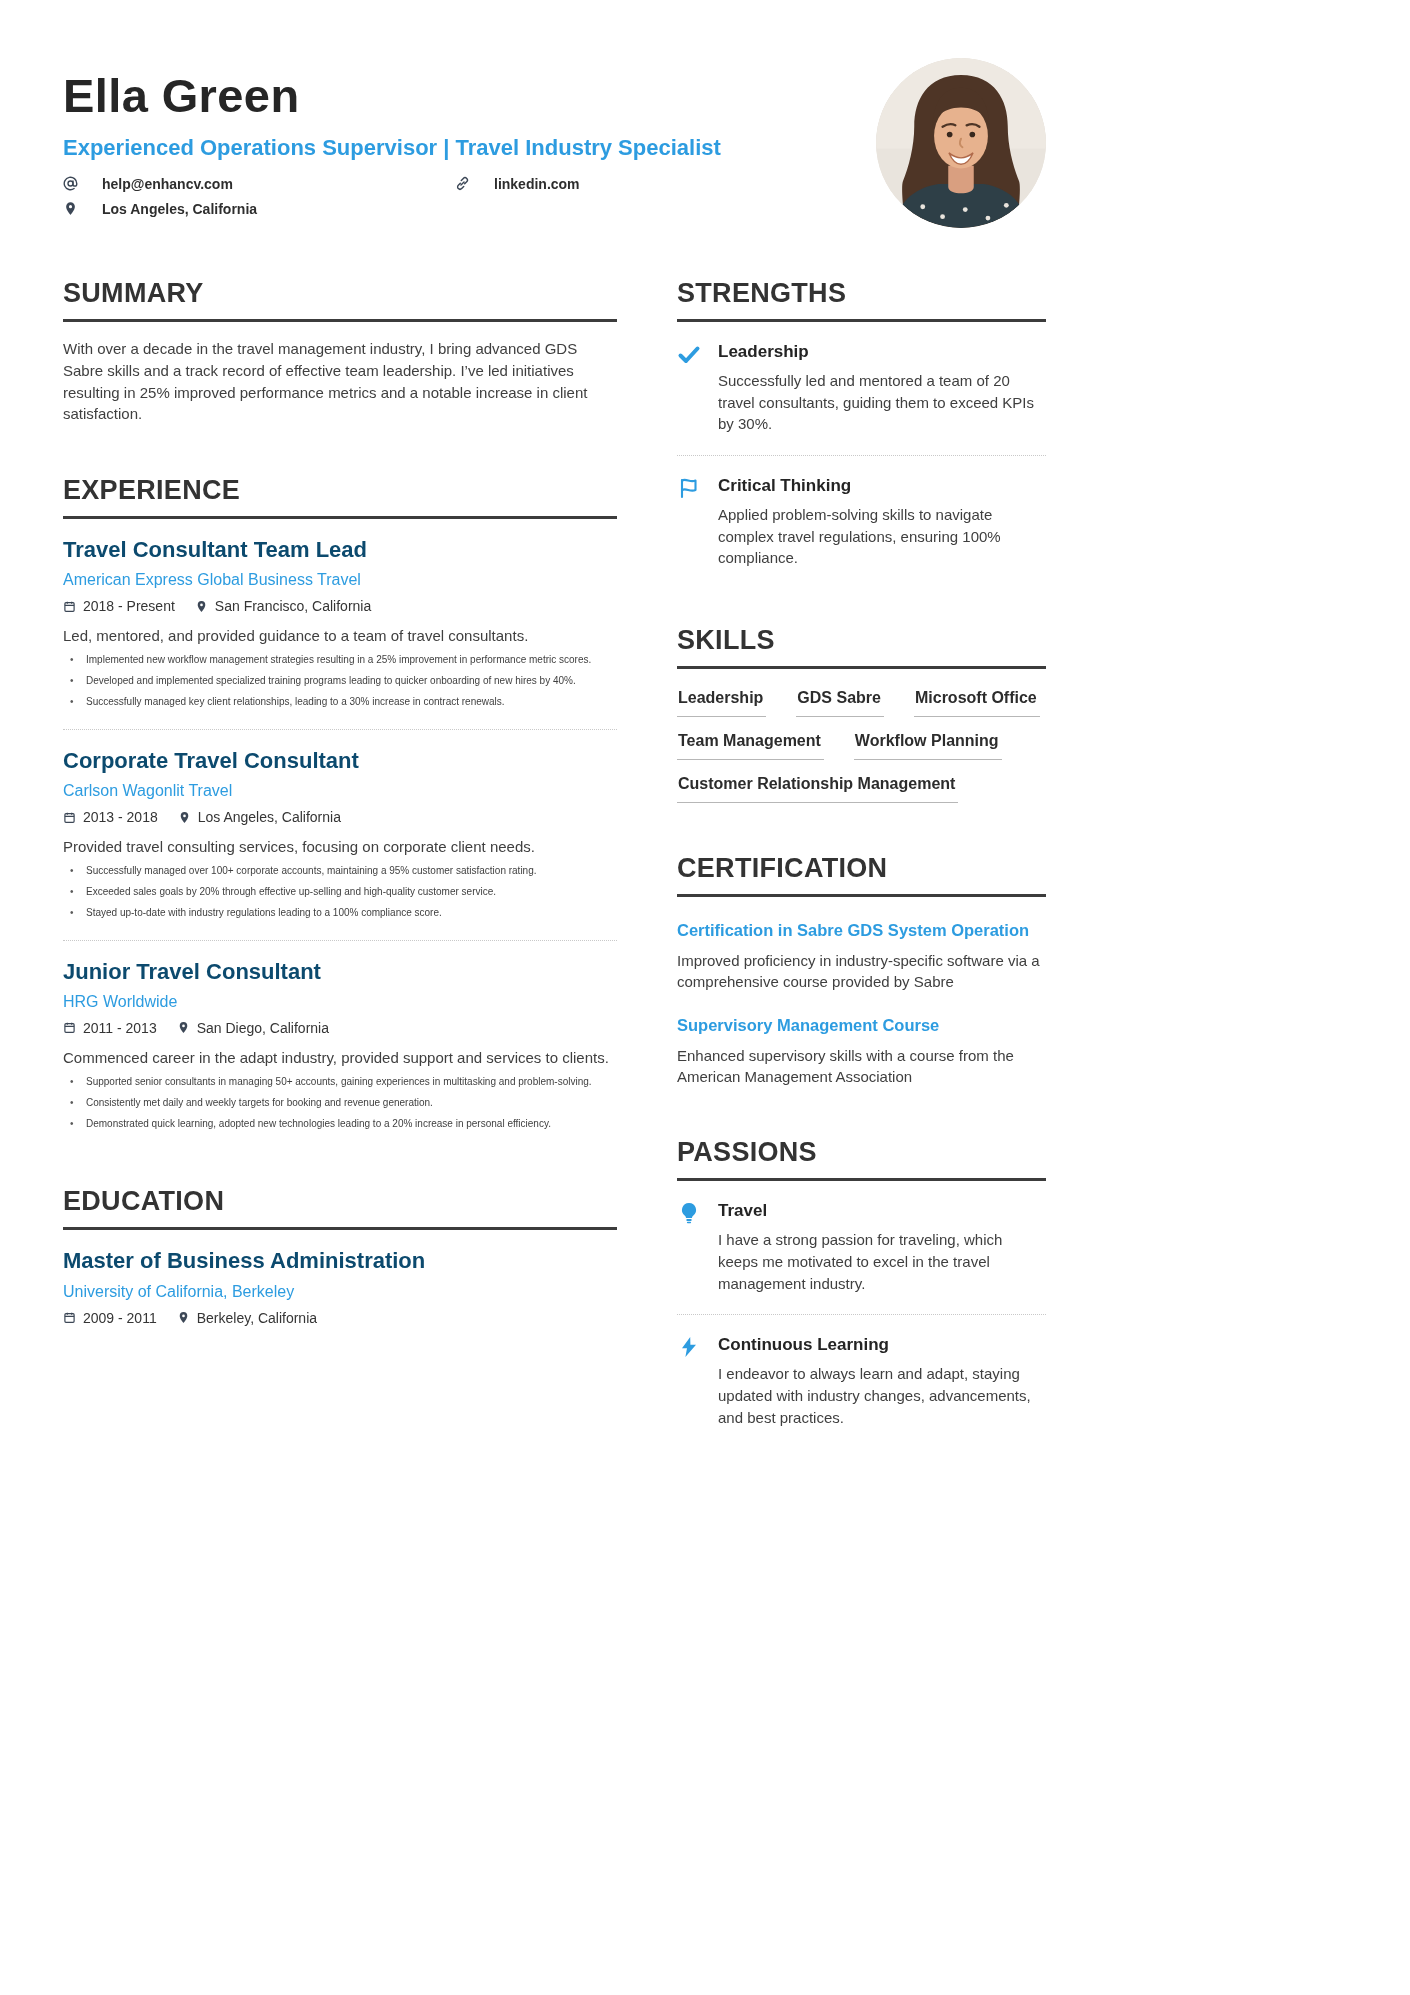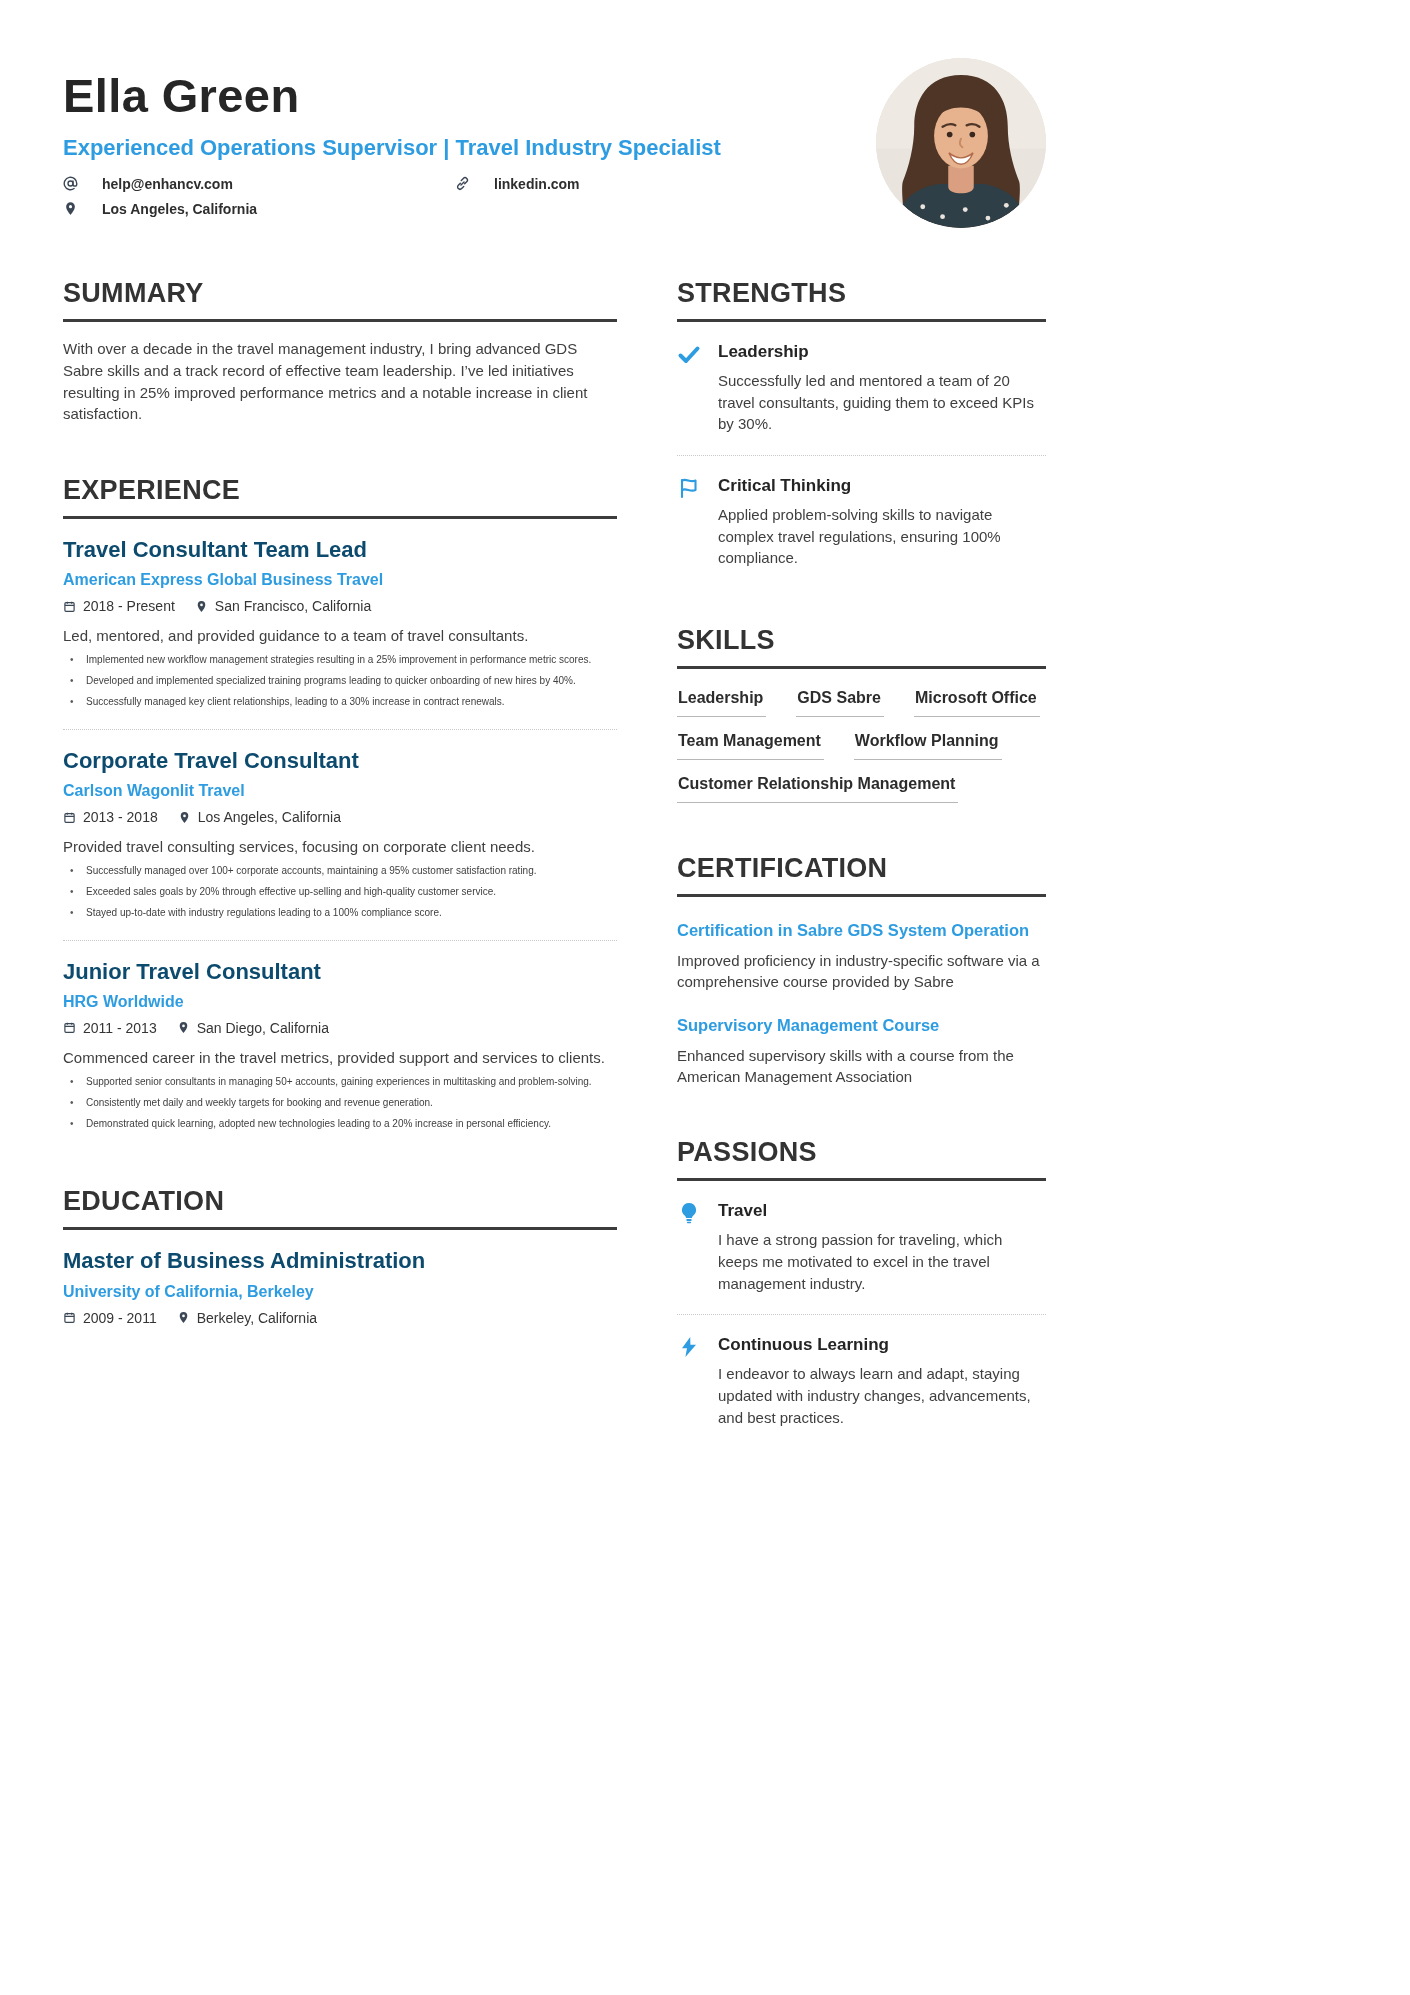--- a/index.html
+++ b/index.html
@@ -54,21 +54,21 @@
     letter-spacing:.3px;padding-bottom:10px;border-bottom:3px solid var(--rule-color);
   }
 
   
   .summary-text{font-size:15px;line-height:1.45;margin-top:16px;color:var(--text-color);}
 
   
   .job{padding:18px 0 20px;border-bottom:1px dotted var(--dotted-color);}
   .job:last-of-type{border-bottom:none;padding-bottom:6px;}
   .job-title{font-size:22px;font-weight:700;color:#0c4a6e;line-height:1.2;}
-  .company{font-size:16px;font-weight:700;color:var(--accent);margin-top:8px;}
+  .company{font-size:16px;font-weight:400;color:var(--accent);margin-top:8px;}
   .meta{display:flex;gap:20px;margin-top:9px;}
   .meta-item{display:inline-flex;align-items:center;gap:7px;font-size:14px;color:#353535;}
   .micon{display:inline-flex;color:var(--icon-dark);}
   .micon svg{width:13px;height:13px;}
   .job-desc{font-size:15px;line-height:1.4;margin-top:11px;}
   .bullets{margin-top:5px;list-style:none;}
   .bullets li{
     position:relative;padding-left:23px;margin-top:7px;
     font-size:10px;line-height:1.38;
   }
@@ -256,21 +256,21 @@
             </span>
             <span class="meta-item">
               <span class="micon">
                   <svg viewBox="0 0 24 24" fill="currentColor">
                     <path d="M12 2a7 7 0 0 0-7 7c0 5.2 7 13 7 13s7-7.8 7-13a7 7 0 0 0-7-7zm0 9.5A2.5 2.5 0 1 1 12 6.5a2.5 2.5 0 0 1 0 5z"></path>
                   </svg>
                 </span>
               <span>San Diego, California</span>
             </span>
           </div>
-          <p class="job-desc">Commenced career in the travel metrics, provided support and services to clients.</p>
+          <p class="job-desc">Commenced career in the adapt industry, provided support and services to clients.</p>
           <ul class="bullets">
             <li>Supported senior consultants in managing 50+ accounts, gaining experiences in multitasking and problem-solving.</li>
             <li>Consistently met daily and weekly targets for booking and revenue generation.</li>
             <li>Demonstrated quick learning, adopted new technologies leading to a 20% increase in personal efficiency.</li>
           </ul>
         </article>
       </section>
 
       <section class="section">
         <h2 class="sec-h">EDUCATION</h2>

